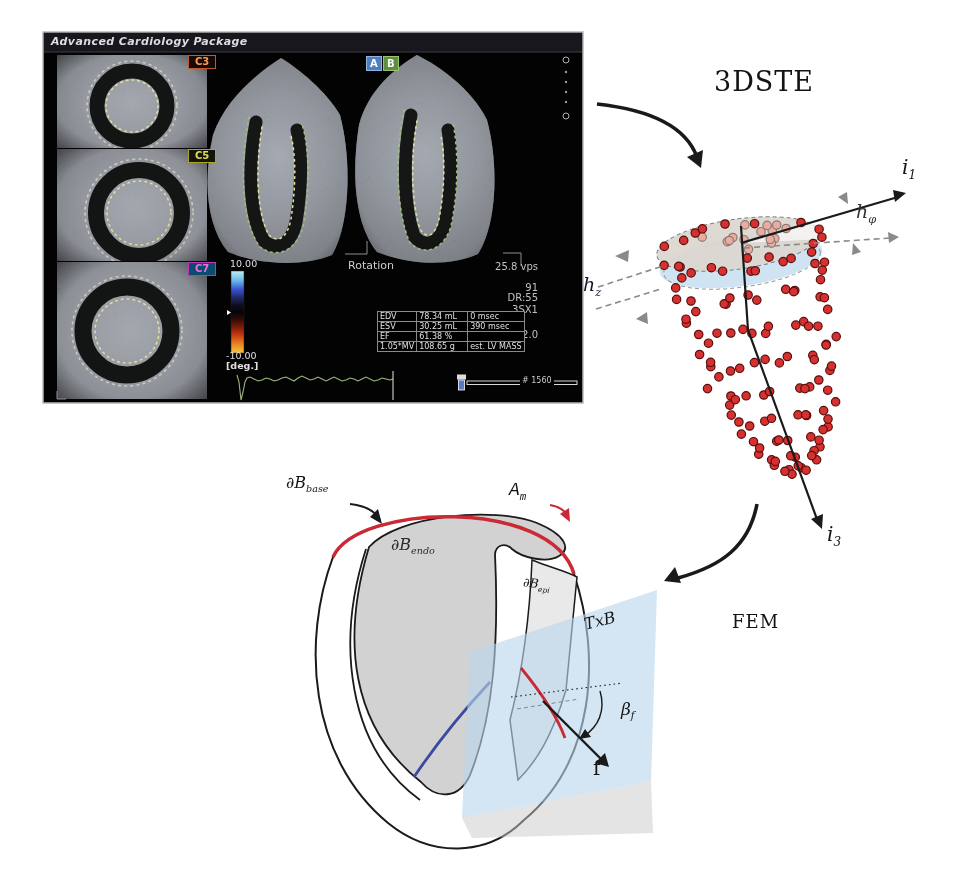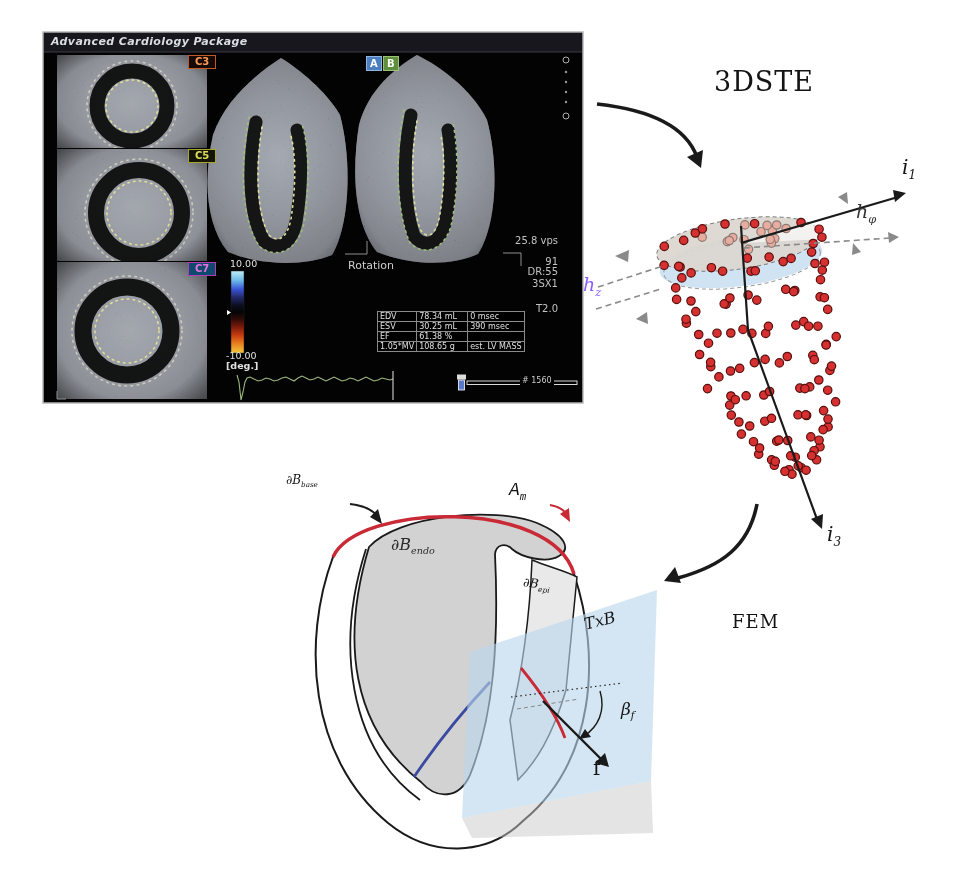--- a/index.html
+++ b/index.html
@@ -14,37 +14,37 @@
   .tag-c5{left:188px;top:149px;color:#dede55;border:1px solid #a8a828;background:#14140a;}
   .tag-c7{left:188px;top:262px;color:#ee6fe0;border:1px solid #b83ab8;background:#0c4a6e;}
   .view-tag{font:bold 10px "DejaVu Sans",sans-serif;color:#fff;padding:0 3px;line-height:13px;}
   .tag-a{left:366px;top:56px;background:#4d7fc0;border:1px solid #8fb4e0;}
   .tag-b{left:383px;top:56px;background:#5d8f3c;border:1px solid #9cc278;}
   .cb-lab{font:9.5px "DejaVu Sans",sans-serif;color:#e0e0e0;}
   .cb-max{left:230px;top:258px;}
   .cb-min{left:226px;top:350px;text-align:center;}
   .cb-unit{left:226px;top:360px;font-weight:bold;}
   .rot-lab{left:348px;top:259px;font:11px "DejaVu Sans",sans-serif;color:#cfcfcf;}
-  .side{width:100px;text-align:right;font:10px "DejaVu Sans",sans-serif;color:#c2c2c2;left:458px;}
+  .side{width:100px;text-align:right;font:10px "DejaVu Sans",sans-serif;color:#c2c2c2;left:438px;margin-top:26px;}
   .frame-lab{left:520px;top:376px;font:8px "DejaVu Sans",sans-serif;color:#ccc;background:#020202;padding:0 2px;}
   table.metrics{position:absolute;left:377px;top:311px;z-index:2;border-collapse:collapse;background:#000;
     font:8px "DejaVu Sans",sans-serif;color:#e0e0e0;}
   table.metrics td{border:1px solid #8a8a8a;padding:0 2px;height:9px;white-space:nowrap;}
   table.metrics td.c1{width:32px;margin-top:20px;}table.metrics td.c2{width:46px;}table.metrics td.c3{width:50px;}
   
   .dlab{font-family:"DejaVu Serif","Liberation Serif",serif;color:#141414;}
   .it{font-style:italic;}
   .dlab sub{font-size:60%;}
   .ste{left:714px;top:66px;font-size:27px;letter-spacing:1px;}
   .fem{left:732px;top:611px;font-size:18px;letter-spacing:1px;}
   .i1{left:902px;top:155px;font-size:20px;}
   .i3{left:827px;top:522px;font-size:20px;}
   .hphi{left:856px;top:200px;font-size:19px;color:#333;}
-  .hz{left:583px;top:273px;font-size:19px;color:#8b5cf6;}
-  .bbase{left:286px;top:473px;font-size:12px;}
+  .hz{left:583px;top:273px;font-size:19px;color:#0f172a;}
+  .bbase{left:286px;top:473px;font-size:16px;}
   .am{left:509px;top:480px;font-size:18px;font-family:Liberation Mono, monospace;}
   .bendo{left:391px;top:535px;font-size:16px;color:#2b2b2b;}
   .bepi{left:523px;top:576px;font-size:12.5px;transform:rotate(7deg);}
   .txb{left:584px;top:611px;font-size:16px;transform:rotate(-14deg);}
   .betaf{left:621px;top:699px;font-size:17px;}
   .fvec{left:593px;top:756px;font-size:20px;}
 </style>
 </head>
 <body>
 

